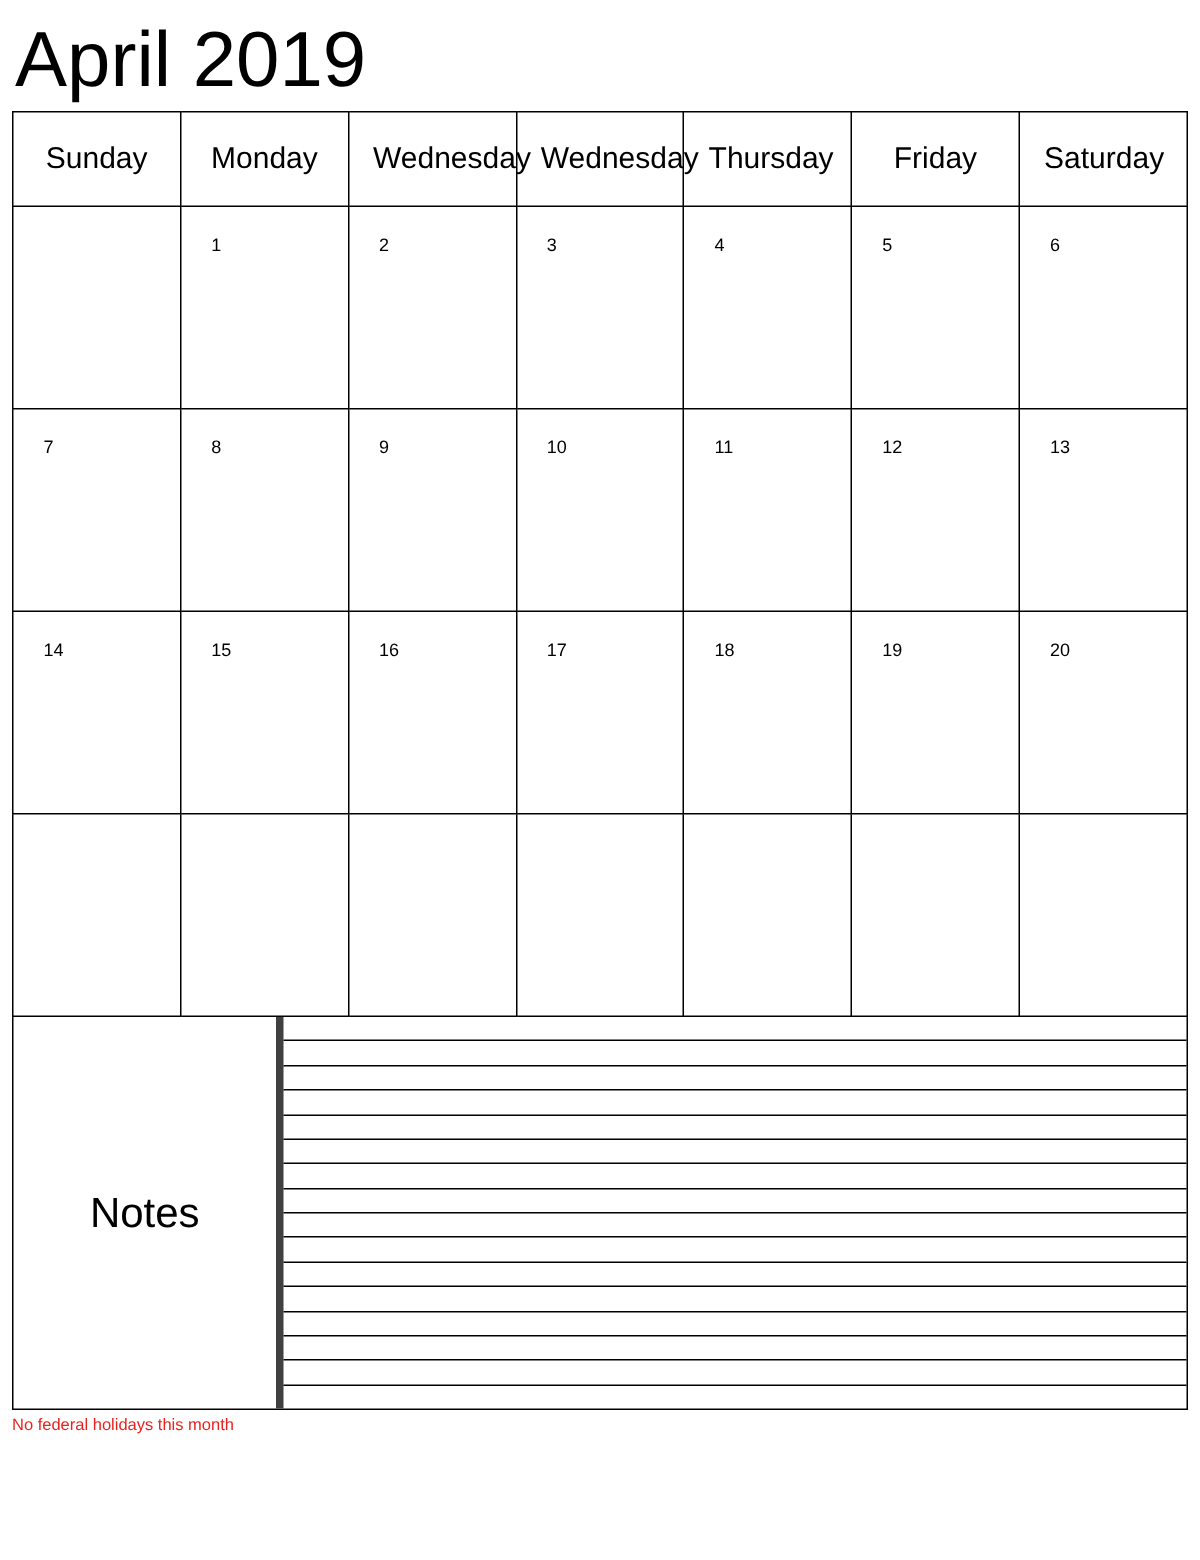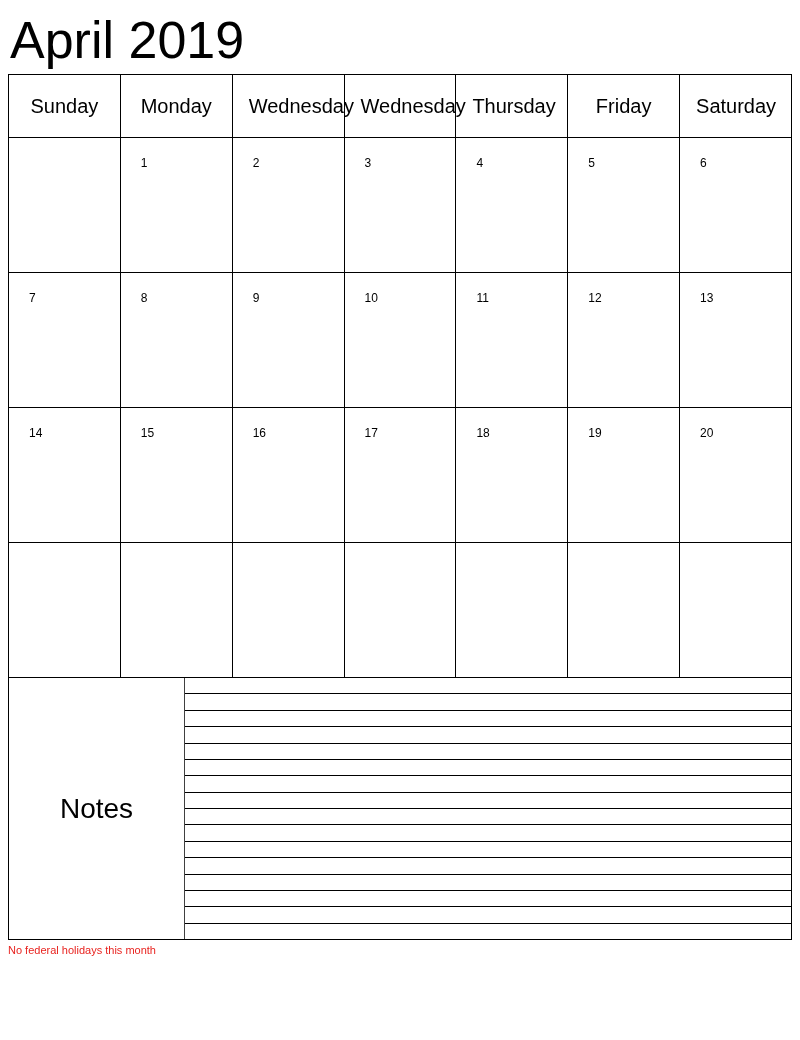--- a/index.html
+++ b/index.html
@@ -59,21 +59,21 @@
     width: 784px;
     border: 1px solid #000000;
     border-top: none;
     box-sizing: border-box;
     display: flex;
     height: 262px;
   }
   .notes-label {
     width: 175px;
     flex: 0 0 175px;
-    border-right: 1px solid #404040;
+    border-right: 5px solid #404040;
     display: flex;
     align-items: center;
     justify-content: center;
     font-size: 28px;
   }
   .notes-lines {
     flex: 1 1 auto;
     display: flex;
     flex-direction: column;
   }

